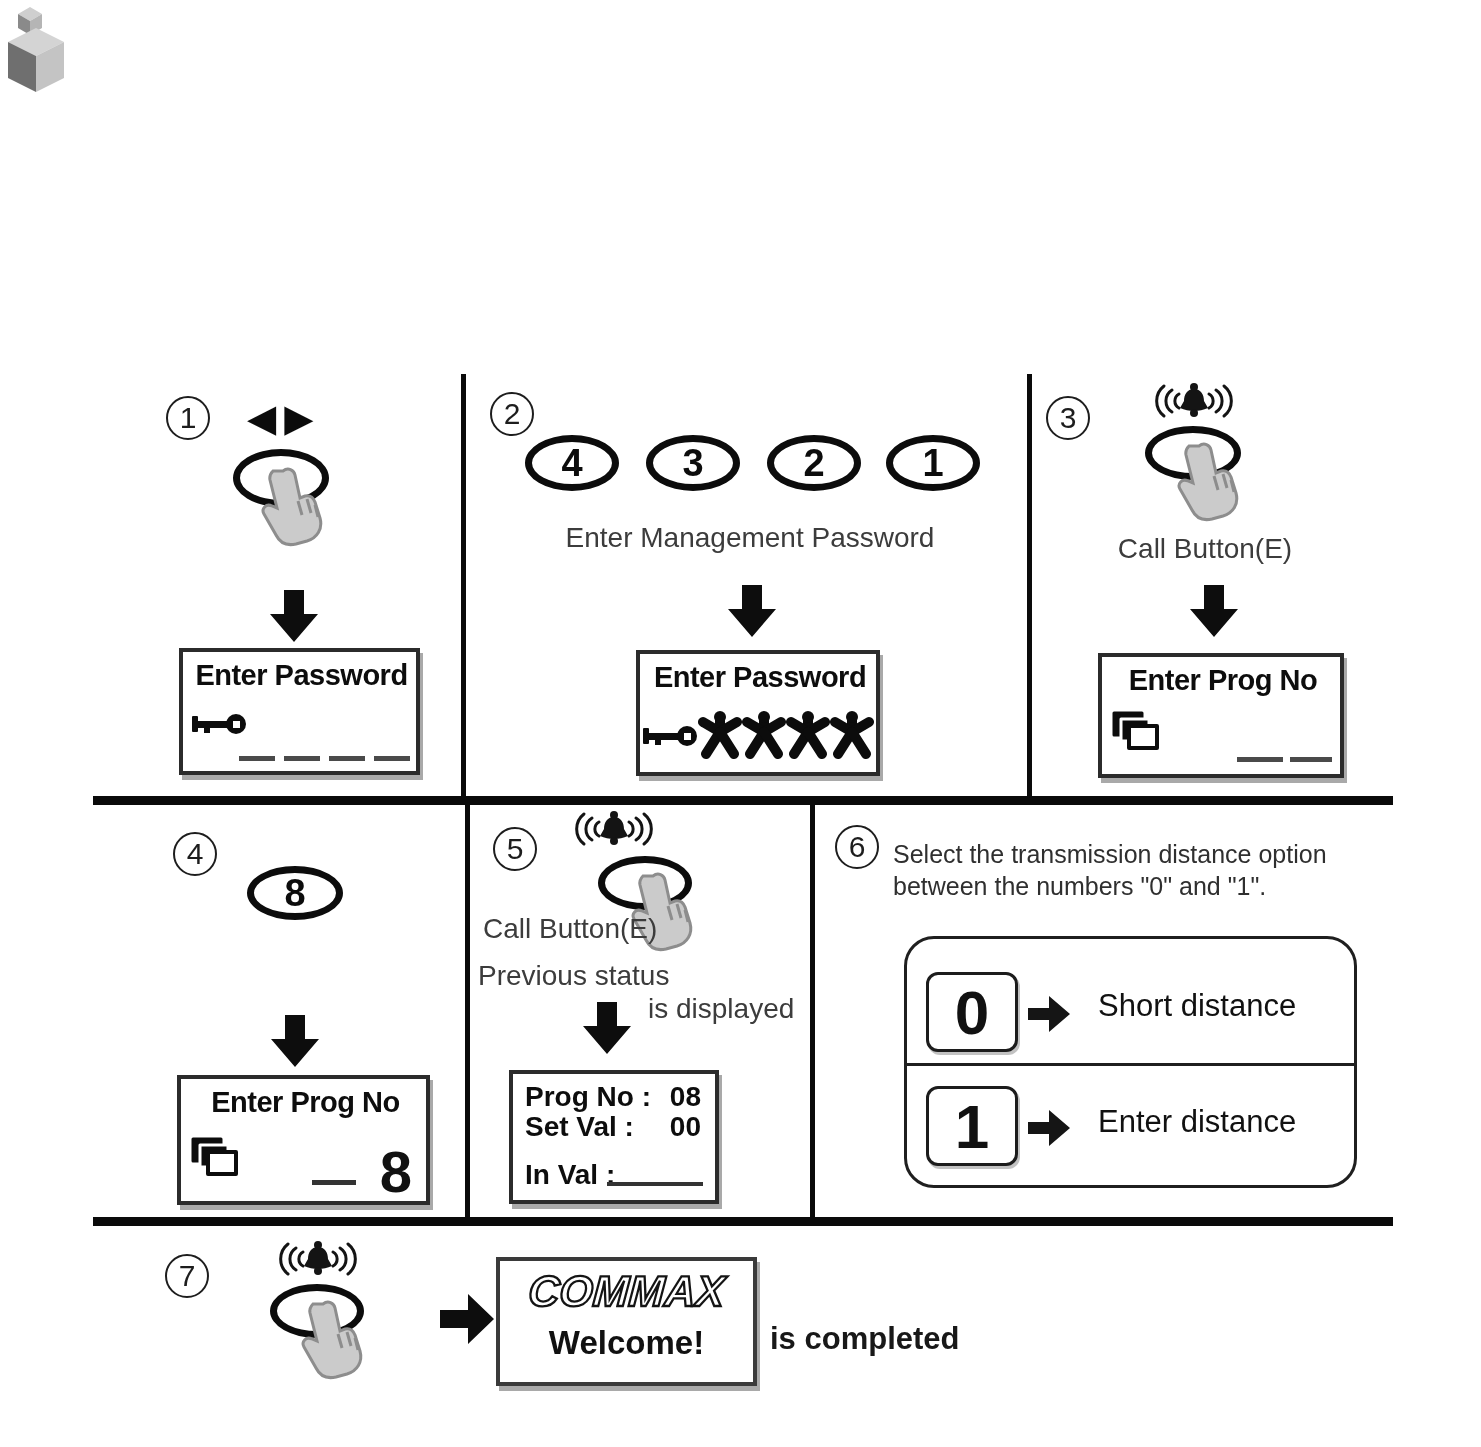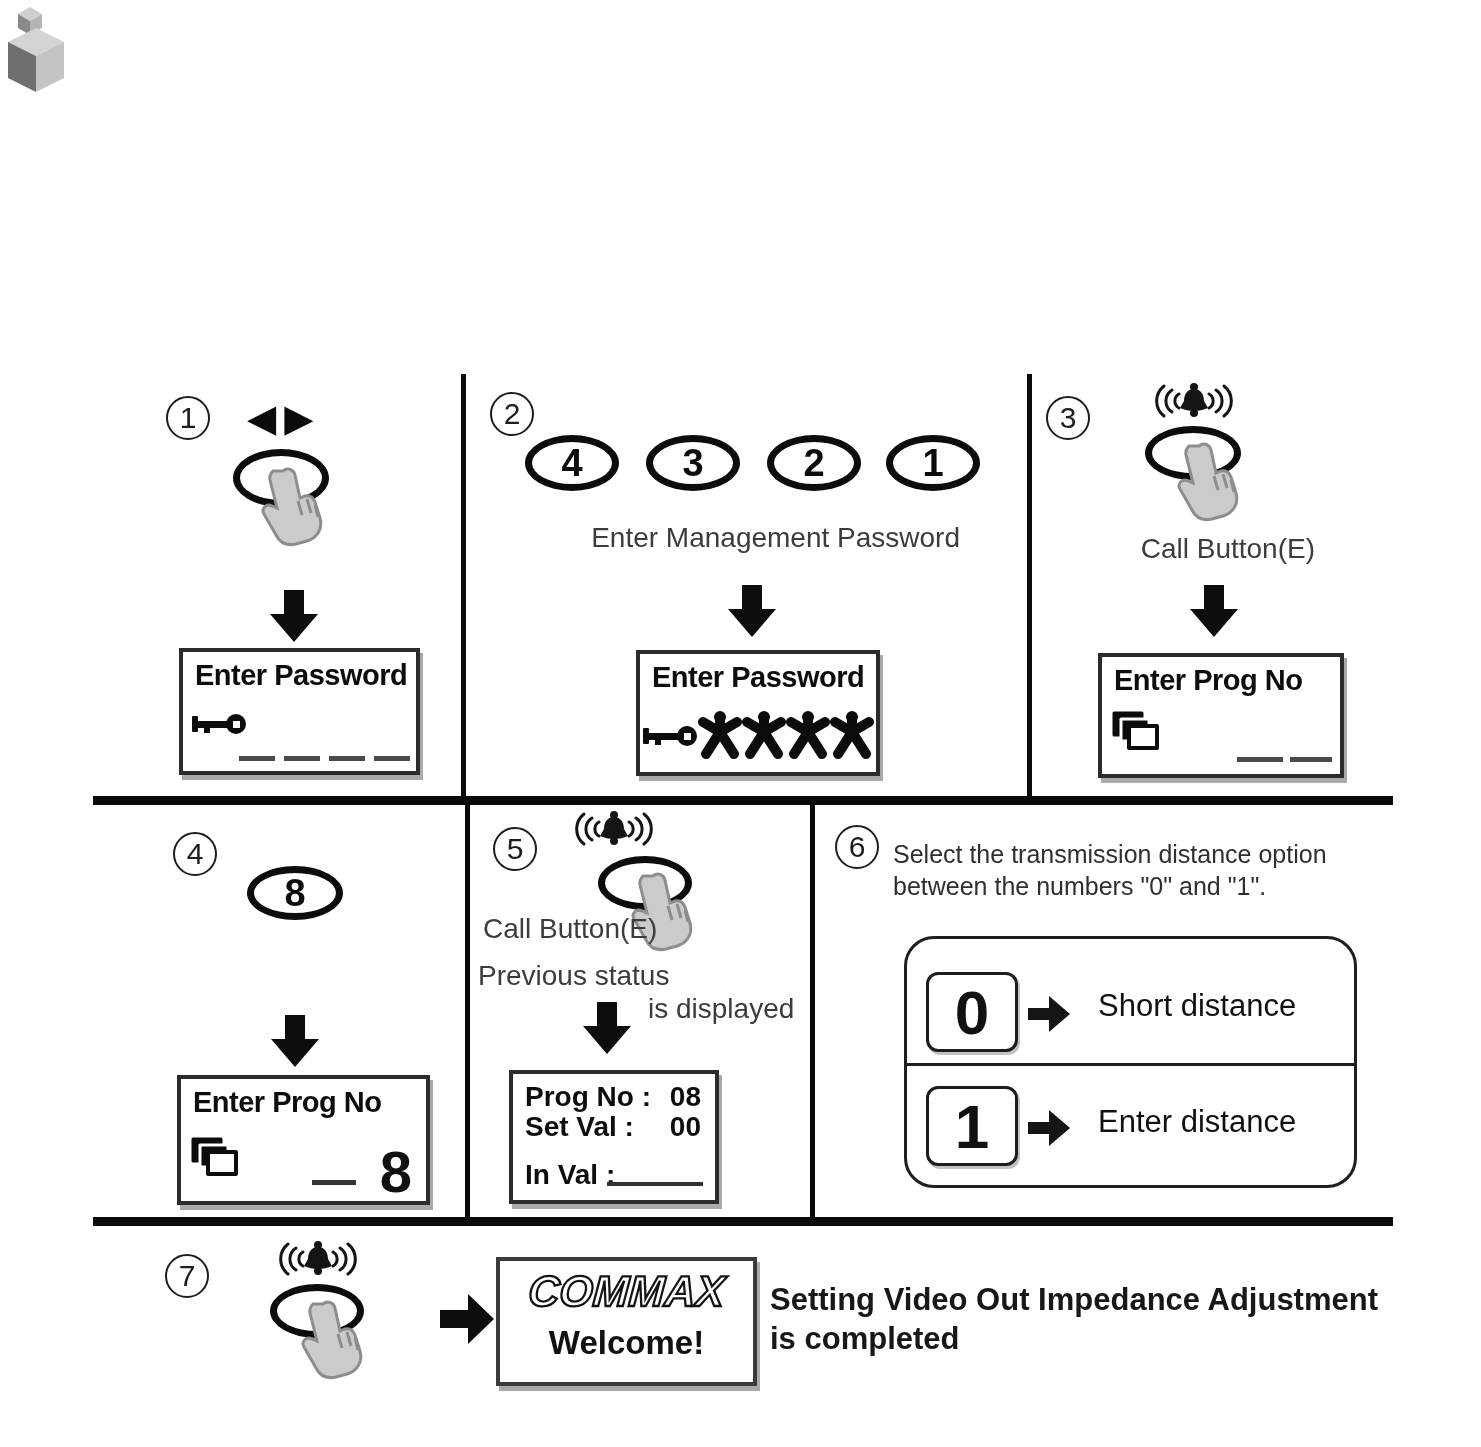--- a/index.html
+++ b/index.html
@@ -13,28 +13,28 @@
   
   .circ{position:absolute;width:44px;height:44px;border:2.5px solid #1d1d1d;border-radius:50%;
         display:flex;align-items:center;justify-content:center;font-size:30px;color:#1d1d1d;
         background:#fff;box-sizing:border-box;}
 
   
   .oval{position:absolute;border:7px solid #0c0c0c;border-radius:50%;background:#fff;
         display:flex;align-items:center;justify-content:center;
         font-weight:bold;font-size:38px;color:#0c0c0c;box-sizing:border-box;}
 
-  .caption{position:absolute;font-size:28px;color:#3c3c3c;text-align:right;white-space:nowrap;}
+  .caption{position:absolute;font-size:28px;color:#3c3c3c;text-align:center;white-space:nowrap;}
   .caption.left{text-align:left;}
 
   
   .lcd{position:absolute;background:#fff;border:4px solid #2b2b2b;box-sizing:border-box;
        box-shadow:3px 5px 0 #a9a9a9;}
   .lcd-title{font-weight:bold;font-size:29px;color:#0d0d0d;padding:7px 8px 0 12px;
-             letter-spacing:-0.5px;white-space:nowrap;}
+             letter-spacing:-0.5px;white-space:nowrap;text-align:center;}
   .dash{display:inline-block;height:5px;background:#4a4a4a;}
   .lcd-row{display:flex;justify-content:space-between;padding:0 14px 0 12px;
            font-weight:bold;font-size:28px;color:#0d0d0d;line-height:30px;}
 
   .svgabs{position:absolute;}
 
   .instr{position:absolute;font-size:25px;color:#2f2f2f;white-space:nowrap;}
 
   .optbox{position:absolute;border:3px solid #1f1f1f;border-radius:30px;background:#fff;box-sizing:border-box;}
   .optdiv{position:absolute;left:0;right:0;height:3px;background:#1f1f1f;}
@@ -313,16 +313,15 @@
     <path fill="#cbcbcb" stroke="#8d8d8d" stroke-width="3" d="M31 6 c5-4 11-1 12 4 l5 23 5-2 c5-1 8 1 10 6 l5 16 c3 11-3 20-13 23 l-11 3 c-9 2-16-1-20-9 l-12-21 c-3-5 2-11 8-8 l5 2 -7-28 c-1-5 1-7 3-9 z"></path>
     <path fill="none" stroke="#8d8d8d" stroke-width="3" d="M46 36 l4 14 M55 34 l4 14 M63 40 l3 12"></path>
   </svg>
   <svg class="svgabs" style="left:440px;top:1294px" width="54" height="50" viewBox="0 0 54 50">
     <polygon points="0,16 28,16 28,0 54,25 28,50 28,34 0,34" fill="#0d0d0d"></polygon>
   </svg>
   <div class="lcd" style="left:496px;top:1257px;width:261px;height:129px;border-color:#3a3a3a">
     <div class="brand" style="margin-top:6px">COMMAX</div>
     <div class="welcome" style="margin-top:8px">Welcome!</div>
   </div>
-  <div class="result" style="left:770px;top:1282px">Setting Video Out Impedance Adjustment</div>
   <div class="result" style="left:770px;top:1321px">is completed</div>
 
 </div>
 
 </body></html>

